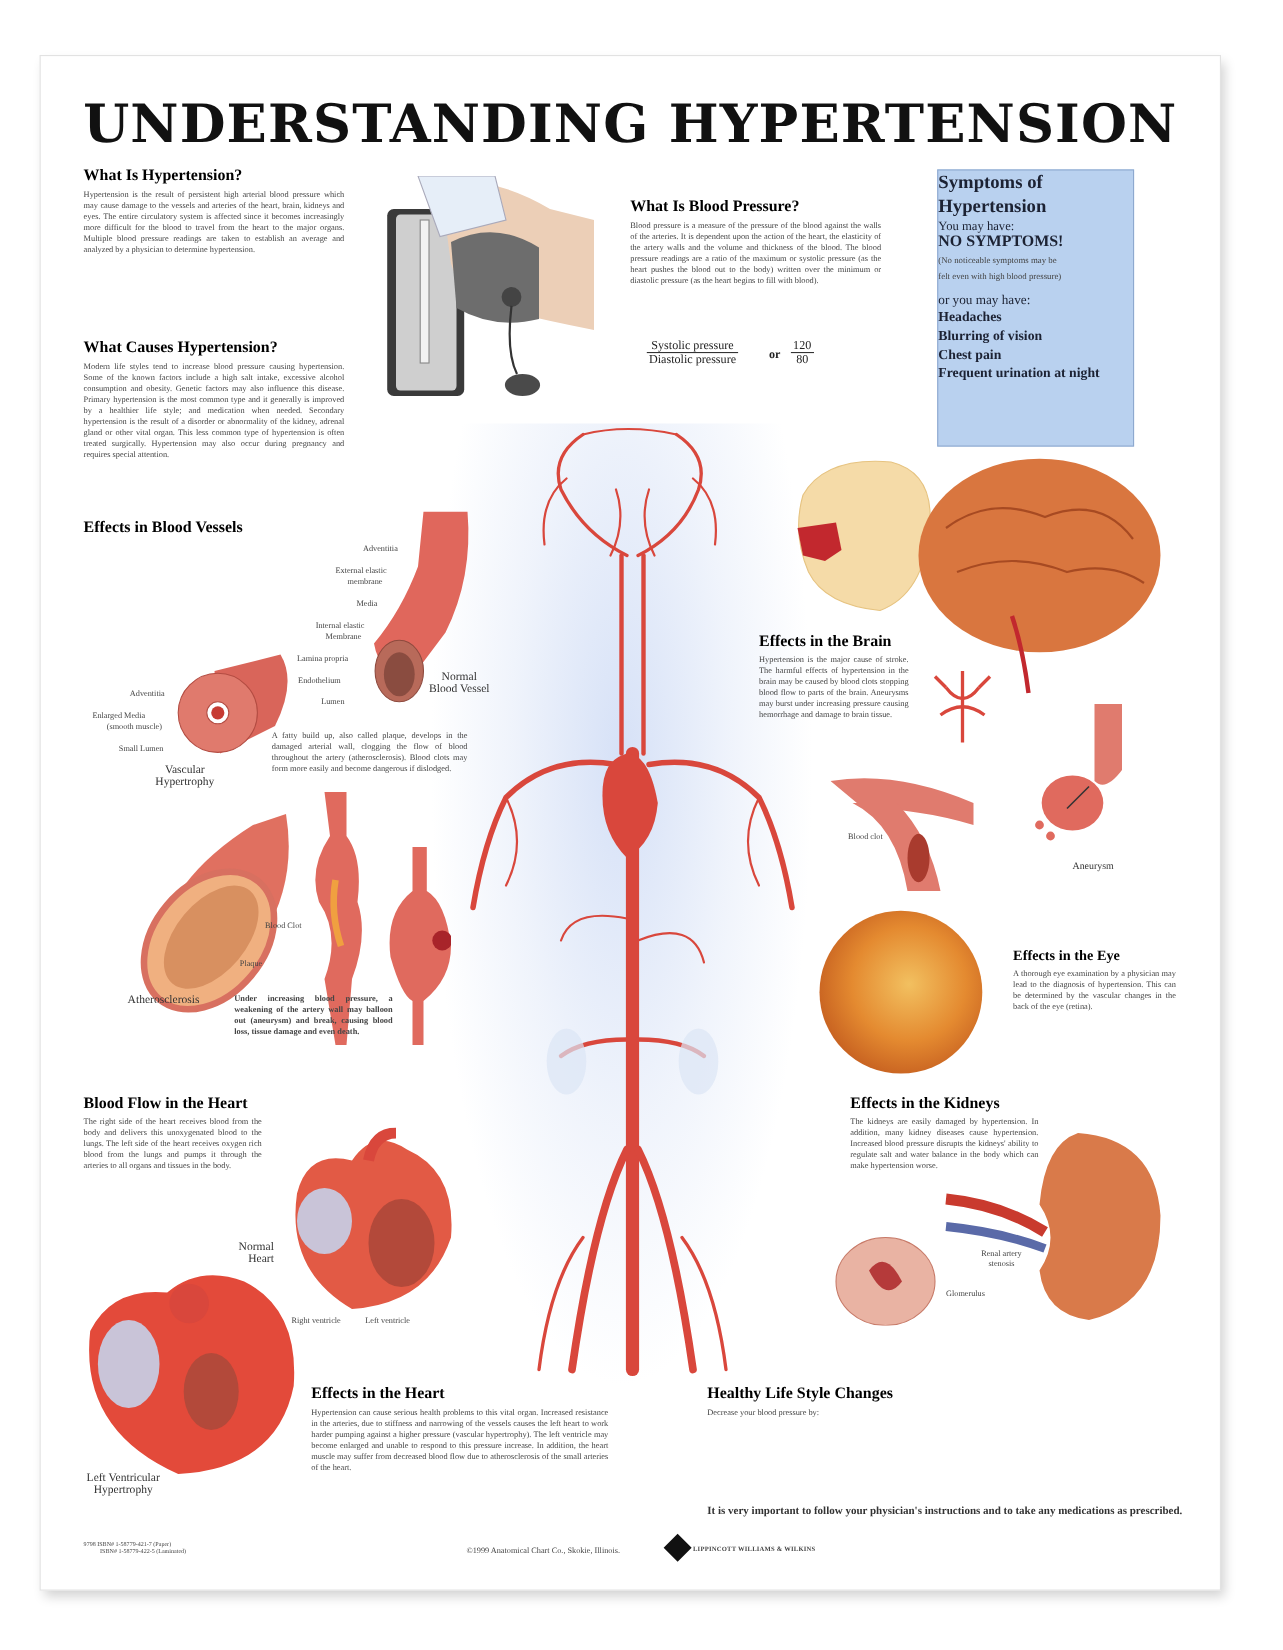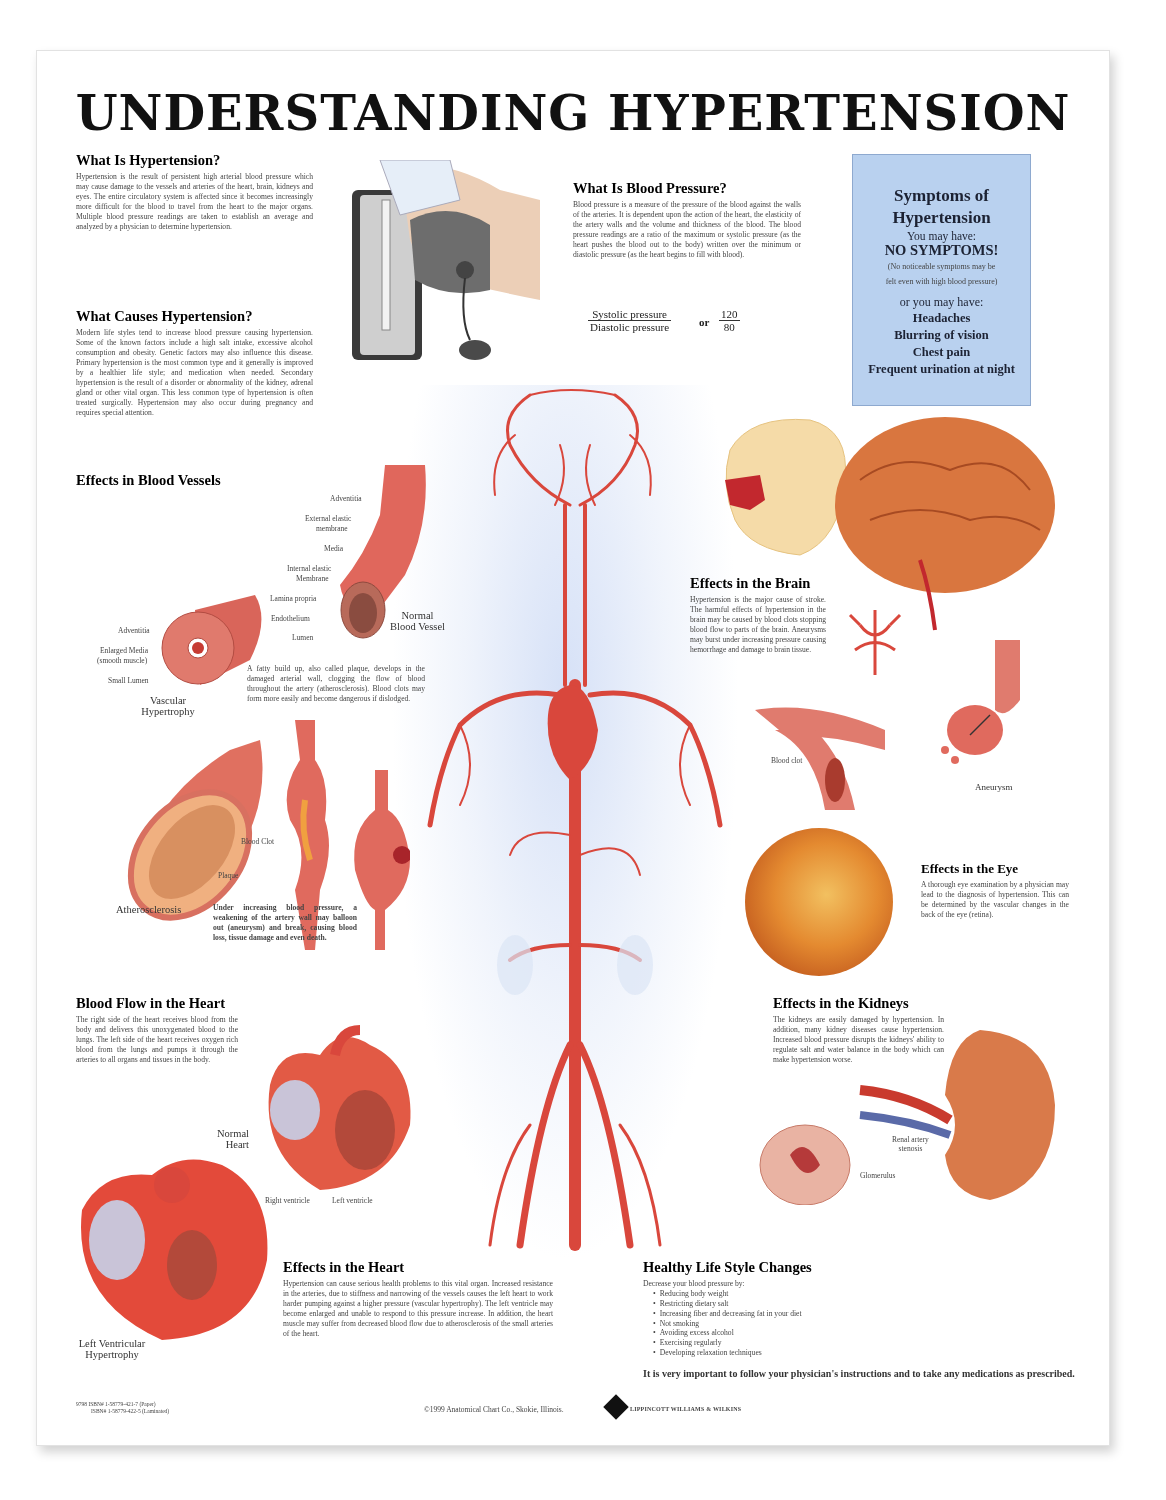--- a/index.html
+++ b/index.html
@@ -23,21 +23,21 @@
     font-family: "Liberation Serif", serif; font-size: 7.6px; line-height: 1.32; color: #444; text-align: justify;
   }
   .label {
     font-family: "Liberation Serif", serif; font-size: 7.5px; color: #444; position: absolute; white-space: nowrap;
   }
   .biglabel {
     font-family: "Liberation Serif", serif; font-size: 10.5px; color: #333; position: absolute; text-align: center;
   }
   .symptoms {
     position: absolute; left: 852px; top: 154px; width: 179px; height: 252px;
-    background: #b9d1ef; border: 1px solid #8ea9cf; text-align: center; padding-top: 30px;
+    background: #b9d1ef; border: 1px solid #8ea9cf; text-align: left; 
     font-family: "Liberation Serif", serif; color: #1c2233;
   }
   .symptoms .st { font-size: 17px; font-weight: bold; line-height: 1.3; }
   .symptoms .may { font-size: 11.5px; margin-top: 1px; }
   .symptoms .none { font-size: 14.5px; font-weight: bold; }
   .symptoms .note { font-size: 8px; color: #444; margin-top: 3px; line-height: 1.3; }
   .symptoms .or { font-size: 12px; margin-top: 8px; }
   .symptoms .sym { font-size: 12.5px; font-weight: bold; line-height: 1.35; }
   .frac { position: absolute; font-family: "Liberation Serif", serif; font-size: 11px; color: #222; }
   .frac .num { border-bottom: 1px solid #333; padding: 0 2px; text-align: center; }
@@ -169,21 +169,21 @@
   <div>Blood Vessel</div>
 </div>
 
 <svg class="abs" style="left:160px;top:590px;" width="110" height="105">
   <path d="M35 20 L95 5 Q110 30 90 70 L40 95 Z" fill="#d9655a"></path>
   <circle cx="38" cy="58" r="36" fill="#e07a6d" stroke="#b34c42"></circle>
   <circle cx="38" cy="58" r="10" fill="#fff" stroke="#b34c42"></circle>
   <circle cx="38" cy="58" r="6" fill="#c63b33"></circle>
 </svg>
 <div class="label" style="left:118px;top:626px;">Adventitia</div>
-<div class="label" style="left:100px;top:646px;text-align:center;">Enlarged Media</div>
+<div class="label" style="left:84px;top:646px;text-align:center;">Enlarged Media</div>
 <div class="label" style="left:97px;top:656px;">(smooth muscle)</div>
 <div class="label" style="left:108px;top:676px;">Small Lumen</div>
 <div class="biglabel" style="left:128px;top:695px;width:80px;">
   <div>Vascular</div>
   <div>Hypertrophy</div>
 </div>
 
 <div class="abs" style="left:247px;top:664px;width:178px;">
   <p class="body">A fatty build up, also called plaque, develops in the damaged arterial wall, clogging the flow of blood throughout the artery (atherosclerosis). Blood clots may form more easily and become dangerous if dislodged.</p>
 </div>
@@ -294,29 +294,20 @@
 </div>
 
 <div class="abs" style="left:283px;top:1259px;width:270px;">
   <h2 class="sec">Effects in the Heart</h2>
   <p class="body">Hypertension can cause serious health problems to this vital organ. Increased resistance in the arteries, due to stiffness and narrowing of the vessels causes the left heart to work harder pumping against a higher pressure (vascular hypertrophy). The left ventricle may become enlarged and unable to respond to this pressure increase. In addition, the heart muscle may suffer from decreased blood flow due to atherosclerosis of the small arteries of the heart.</p>
 </div>
 
 <div class="abs" style="left:643px;top:1259px;width:240px;">
   <h2 class="sec">Healthy Life Style Changes</h2>
   <p class="body">Decrease your blood pressure by:</p>
-  <ul class="bullets">
-    <li>Reducing body weight</li>
-    <li>Restricting dietary salt</li>
-    <li>Increasing fiber and decreasing fat in your diet</li>
-    <li>Not smoking</li>
-    <li>Avoiding excess alcohol</li>
-    <li>Exercising regularly</li>
-    <li>Developing relaxation techniques</li>
-  </ul>
 </div>
 <div class="abs important" style="left:643px;top:1368px;">It is very important to follow your physician's instructions and to take any medications as prescribed.</div>
 
 <div class="abs footer" style="left:76px;top:1401px;font-size:5.5px;line-height:1.3;">
   <span>9798</span>
   <span>ISBN# 1-58779-421-7 (Paper)</span><br>
   <span style="margin-left:15px;">ISBN# 1-58779-422-5 (Laminated)</span>
 </div>
 <div class="abs footer" style="left:424px;top:1405px;font-size:7.5px;">©1999 Anatomical Chart Co., Skokie, Illinois.</div>
 <div class="abs" style="left:607px;top:1398px;width:18px;height:18px;background:#111;transform:rotate(45deg);"></div>

